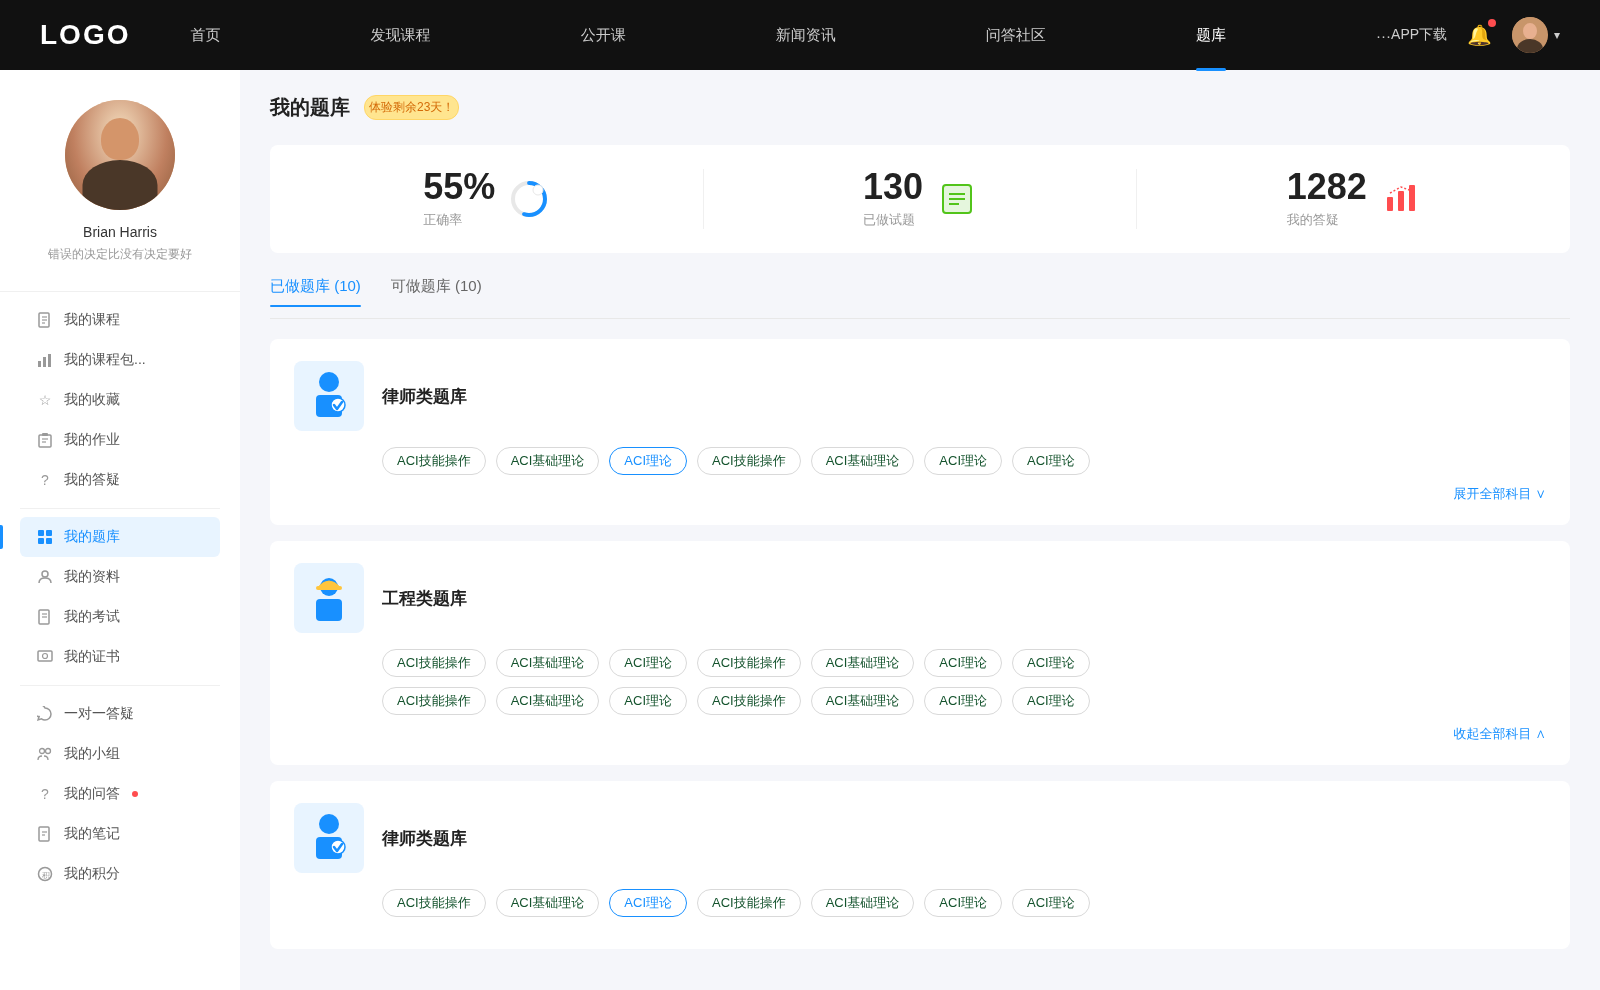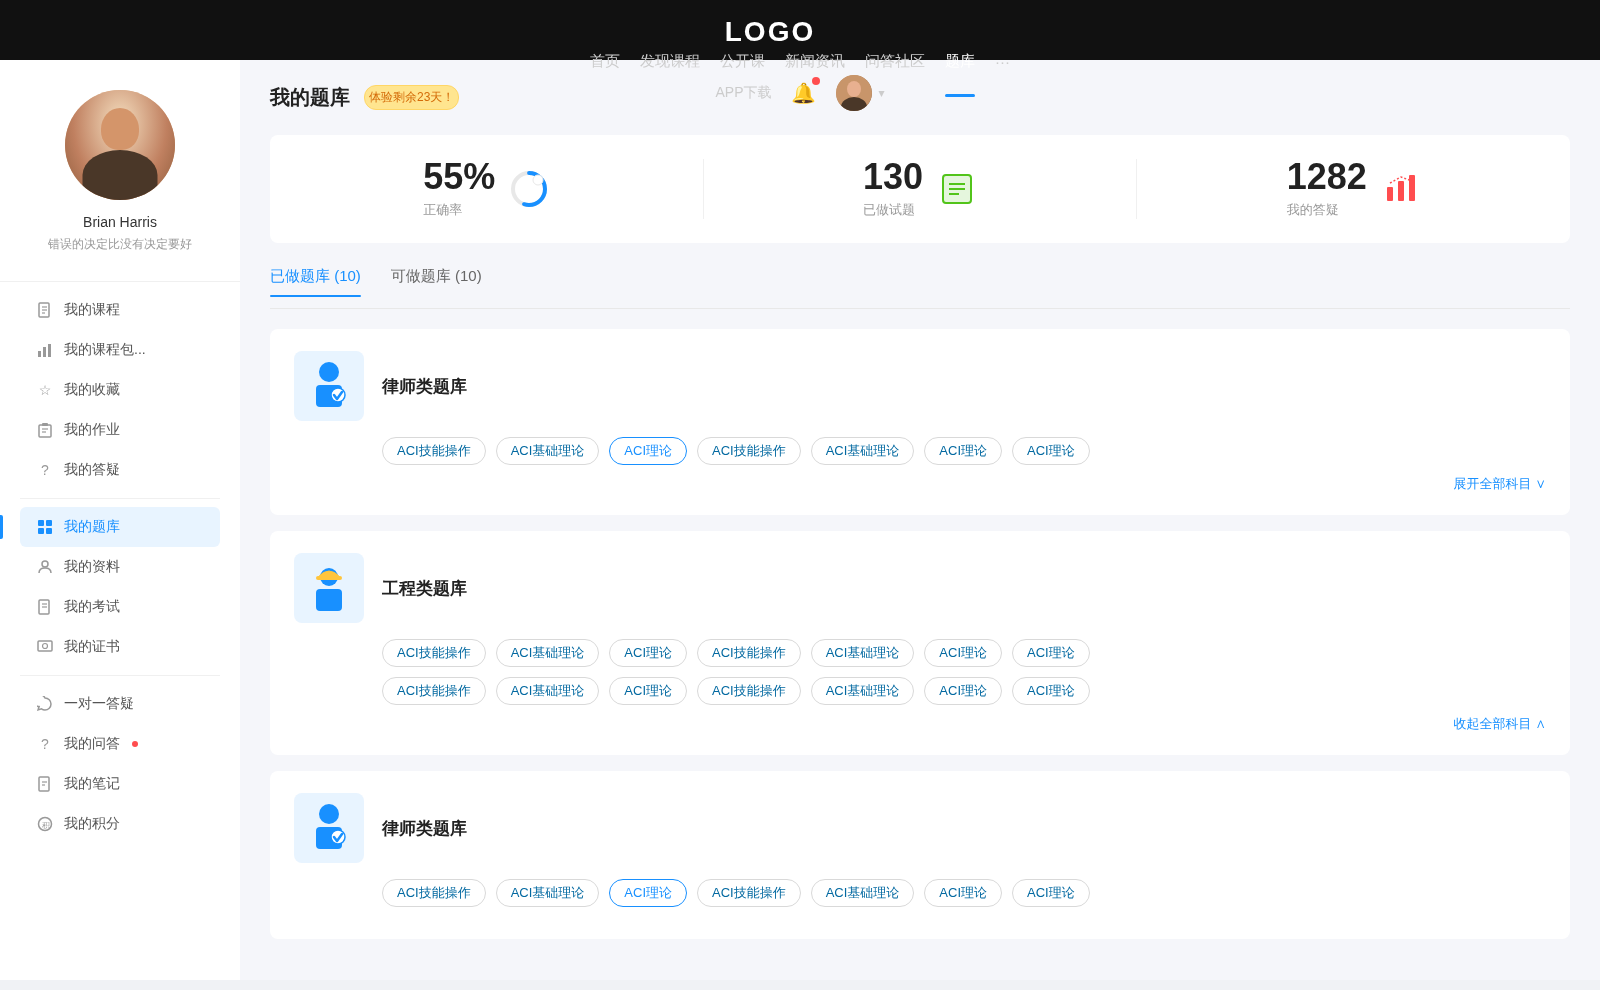--- a/index.html
+++ b/index.html
@@ -1,40 +1,40 @@
 <!DOCTYPE html>
 <html><head>
   <meta charset="utf-8">
   <style>
     * { box-sizing: border-box; margin: 0; padding: 0; }
     body { font-family: 'PingFang SC', 'Microsoft YaHei', sans-serif; background: #f0f2f5; color: #333; }
 
     
     .navbar {
       background: #111;
-      height: 60px;
-      display: flex;
-      align-items: center;
-      padding: 16px 40px;
+      height: 70px;
+      display: flex;
+      align-items: center;
+      padding: 0 40px;
       position: relative;
       z-index: 10;
-      flex-direction: column;
     }
     .navbar-logo {
       color: white;
       font-size: 28px;
       font-weight: bold;
       letter-spacing: 2px;
       margin-right: 60px;
     }
     .navbar-nav {
       display: flex;
       align-items: center;
-      gap: 20px;
+      gap: 52px;
       flex: 1;
+      justify-content: space-between;
     }
     .nav-item {
       color: #ccc;
       font-size: 15px;
       cursor: pointer;
       padding: 4px 0;
       position: relative;
     }
     .nav-item.active {
       color: white;
@@ -341,21 +341,21 @@
       display: flex;
       flex-wrap: wrap;
       gap: 10px;
       margin-bottom: 10px;
     }
     .tag {
       font-size: 13px;
       padding: 4px 14px;
       border-radius: 16px;
       border: 1px solid #d9d9d9;
-      color: #0369a1;
+      color: #14532d;
       cursor: pointer;
       background: white;
     }
     .tag.active {
       border-color: #1890ff;
       color: #1890ff;
       background: white;
     }
     .expand-link {
       text-align: right;
@@ -511,20 +511,30 @@
 
       <div class="sidebar-item">
         <span class="sidebar-icon">
           <svg width="16" height="16" viewBox="0 0 16 16" fill="none">
               <path d="M14 8c0 3.314-2.686 6-6 6a5.97 5.97 0 01-3.5-1.13L1 14l1.1-3.4A6 6 0 118 2c3.314 0 6 2.686 6 6z" stroke="#999" stroke-width="1.5"></path>
             </svg>
         </span>
         <span>一对一答疑</span>
       </div>
 
+      <div class="sidebar-item">
+        <span class="sidebar-icon">
+          <svg width="16" height="16" viewBox="0 0 16 16" fill="none">
+              <circle cx="5" cy="5" r="2.5" stroke="#999" stroke-width="1.3"></circle>
+              <circle cx="11" cy="5" r="2.5" stroke="#999" stroke-width="1.3"></circle>
+              <path d="M1 14c0-2.5 1.8-4 4-4m6 4c0-2.5-1.8-4-4-4" stroke="#999" stroke-width="1.3"></path>
+            </svg>
+        </span>
+        <span>我的小组</span>
+      </div>
 
       <div class="sidebar-item">
         <span class="sidebar-icon">?</span>
         <span>我的问答</span>
         <span class="dot-badge"></span>
       </div>
 
       <div class="sidebar-item">
         <span class="sidebar-icon">
           <svg width="16" height="16" viewBox="0 0 16 16" fill="none">

